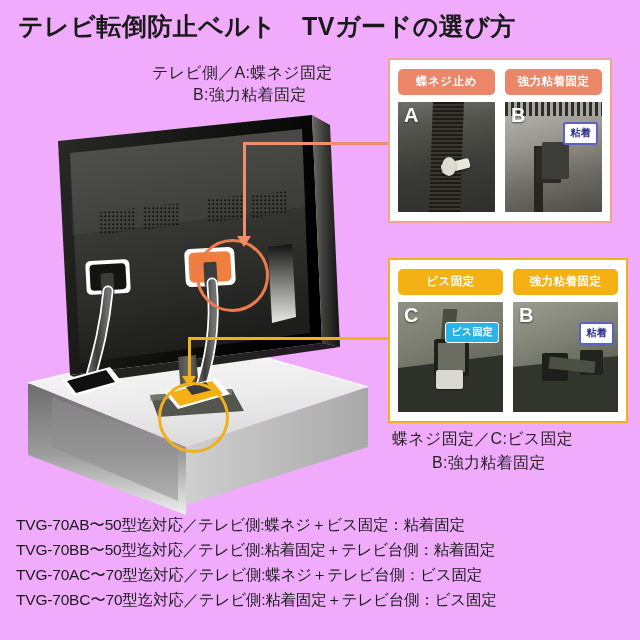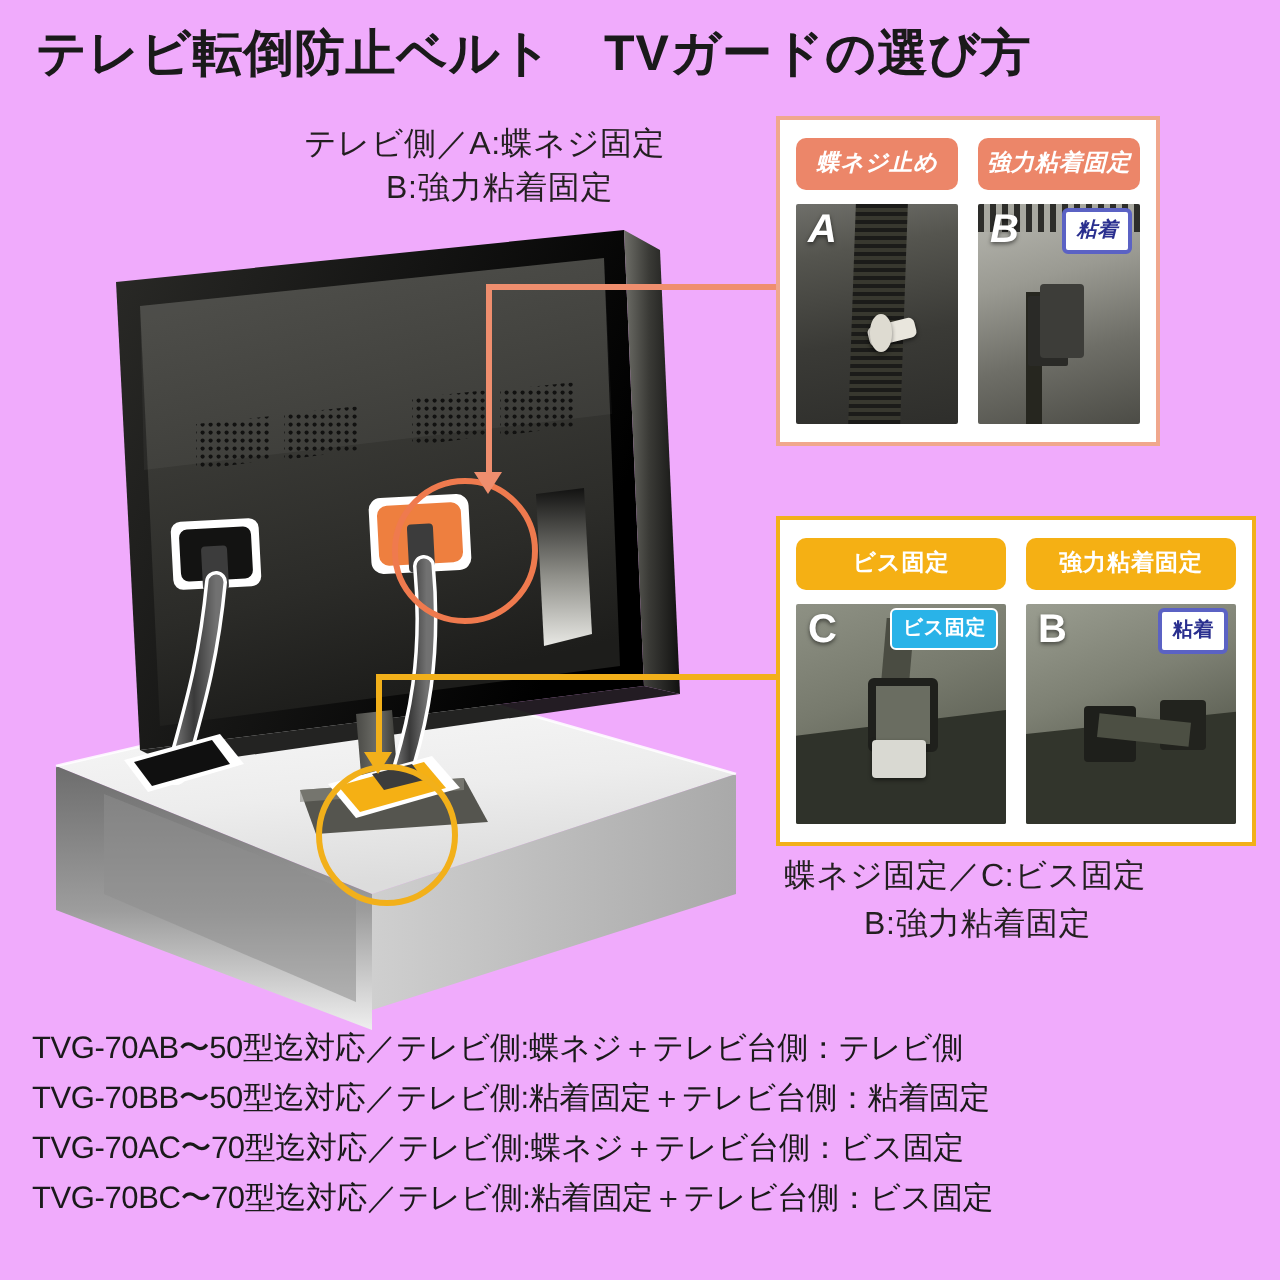--- a/index.html
+++ b/index.html
@@ -99,23 +99,22 @@
   }
 
   
   .panel {
     position: absolute;
     box-sizing: border-box;
     background: #ffffff;
     padding: 9px 8px 9px 8px;
   }
   #panel-top {
-    left: 388px; top: 58px; width: 192px; height: 165px;
+    left: 388px; top: 58px; width: 224px; height: 165px;
     border: 2.5px solid #f0a78d;
-    font-style: italic;
   }
   #panel-bottom {
     left: 388px; top: 258px; width: 240px; height: 165px;
     border: 2.5px solid #f2b01a;
   }
   .panel-cols {
     display: flex;
     gap: 10px;
     height: 100%;
   }
@@ -152,21 +151,21 @@
     position: absolute;
     left: 6px; top: 2px;
     color: #ffffff;
     font-size: 20px;
     font-weight: bold;
     text-shadow: 0 1px 2px rgba(0,0,0,.55);
     z-index: 5;
   }
   .photo-badge {
     position: absolute;
-    right: 4px; top: 2px;
+    right: 4px; top: 20px;
     font-size: 10px;
     font-weight: bold;
     padding: 2px 5px 3px 5px;
     border-radius: 3px;
     z-index: 5;
     white-space: nowrap;
     letter-spacing: 0.3px;
     text-align: right;
   }
   .photo-badge.outline {
@@ -503,19 +502,19 @@
           <div class="pad2"></div>
           <div class="beltb"></div>
           <div class="photo-letter">B</div>
           <div class="photo-badge outline">粘着</div>
         </div>
       </div>
     </div>
   </div>
 
   <div id="product-list">
-    <div class="product-line">TVG-70AB〜50型迄対応／テレビ側:蝶ネジ＋テレビ台側：テレビ側</div>
+    <div class="product-line">TVG-70AB〜50型迄対応／テレビ側:蝶ネジ＋ビス固定：粘着固定</div>
     <div class="product-line">TVG-70BB〜50型迄対応／テレビ側:粘着固定＋テレビ台側：粘着固定</div>
     <div class="product-line">TVG-70AC〜70型迄対応／テレビ側:蝶ネジ＋テレビ台側：ビス固定</div>
     <div class="product-line">TVG-70BC〜70型迄対応／テレビ側:粘着固定＋テレビ台側：ビス固定</div>
   </div>
 
 </div>
 
 </body></html>

